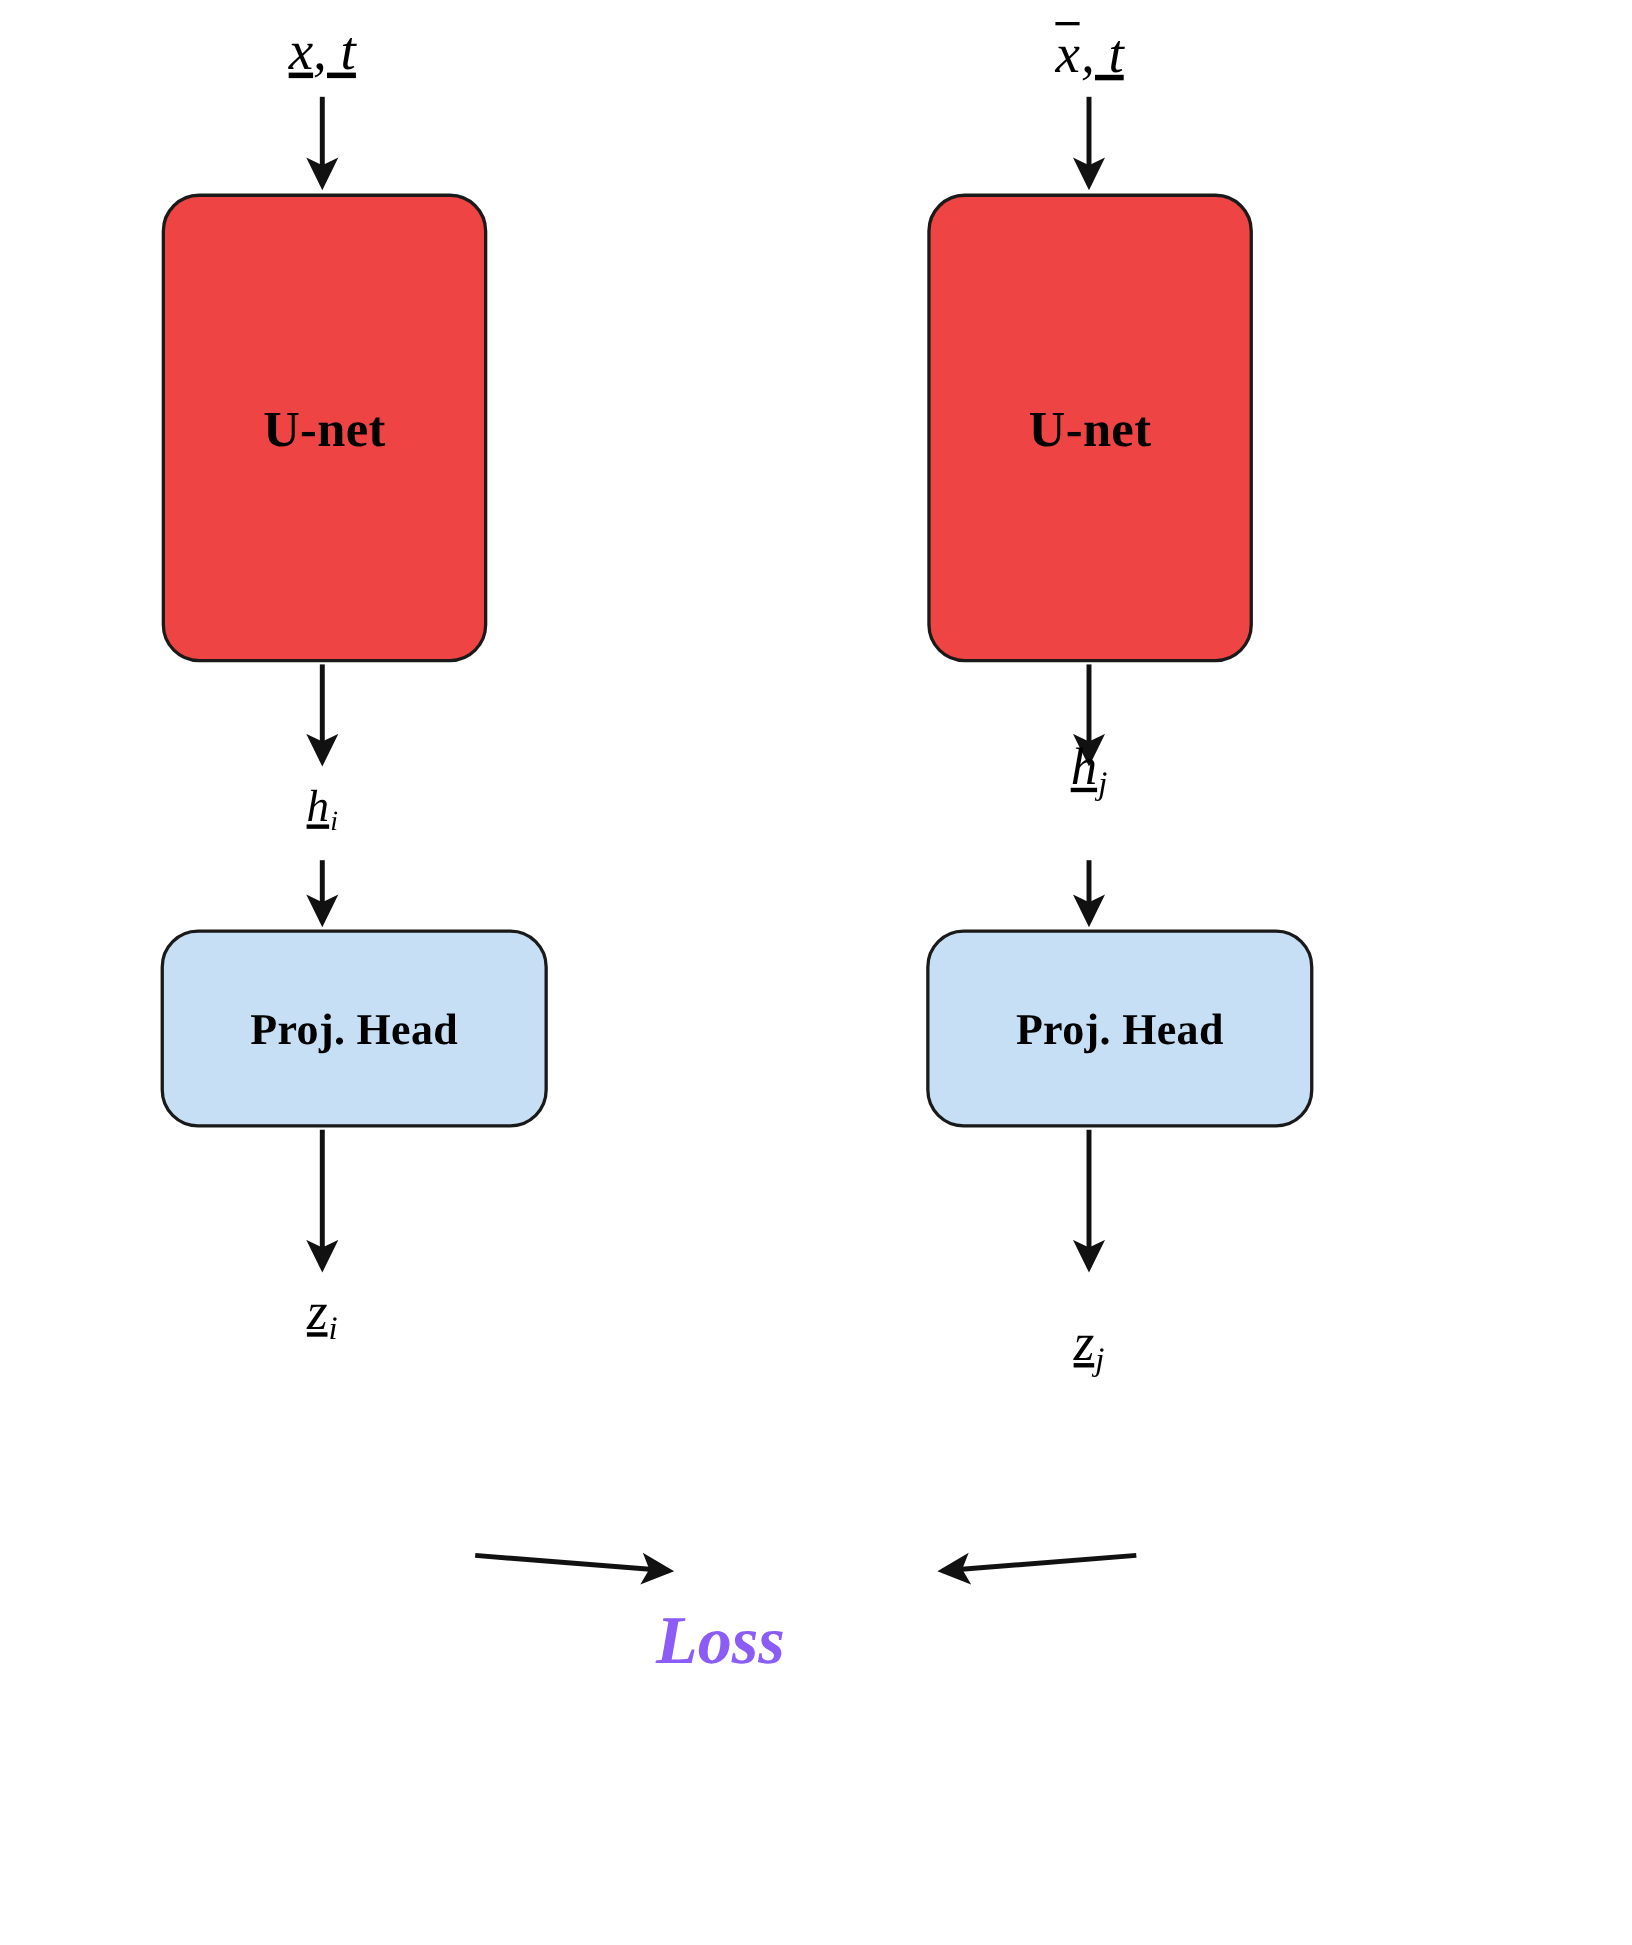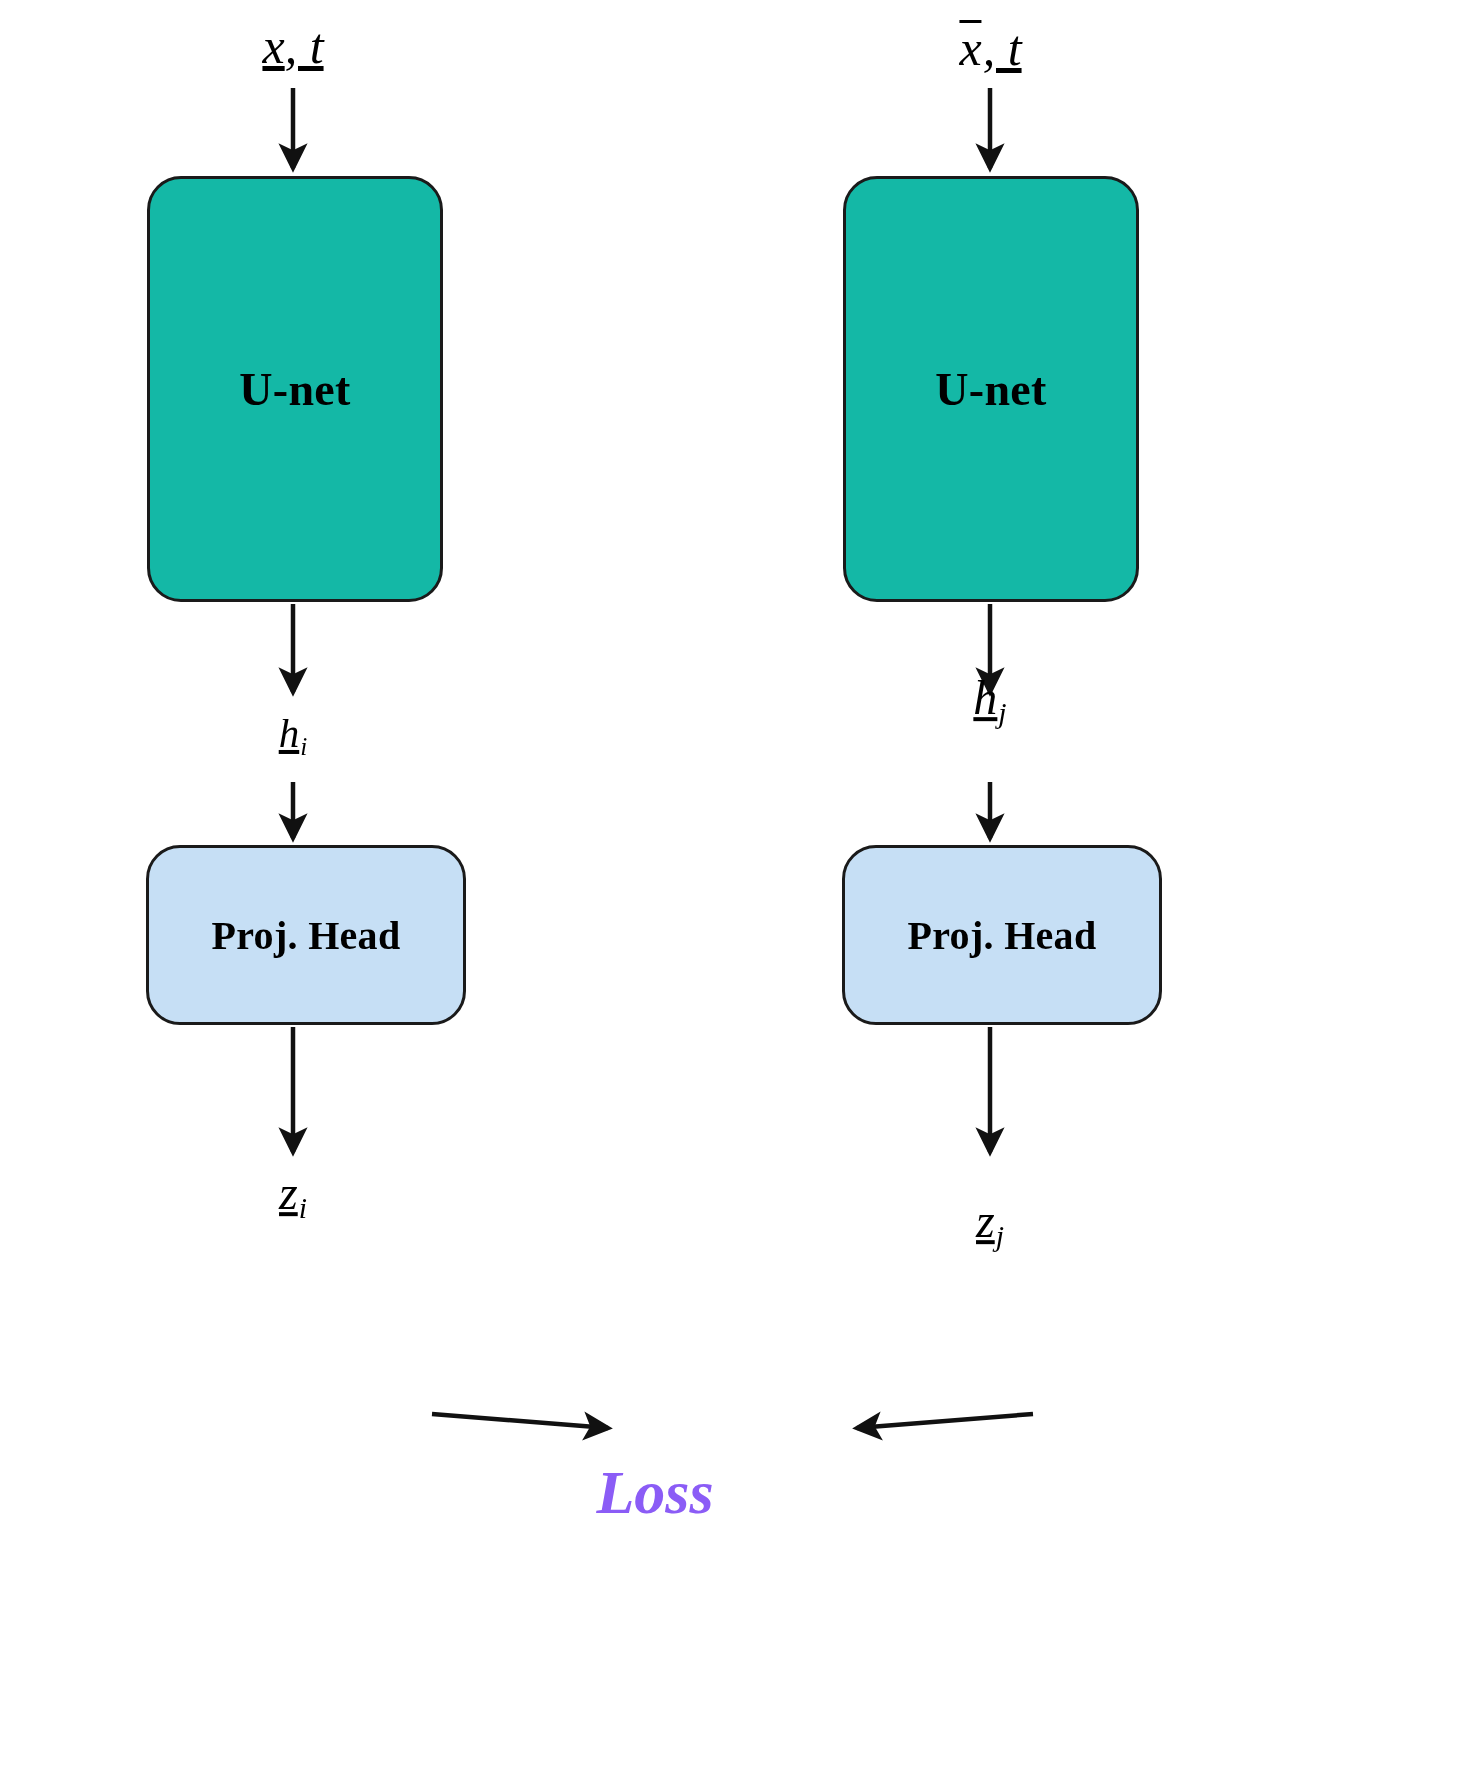--- a/index.html
+++ b/index.html
@@ -37,28 +37,28 @@
   .node-box .node-label {
     font-family: "Liberation Serif", "DejaVu Serif", serif;
     font-weight: bold;
     color: #000000;
     letter-spacing: 0.3px;
   }
 
   .unet-box {
     width: 296px;
     height: 426px;
-    background: #14b8a6;
+    background: #ef4444;
   }
   .unet-box .node-label {
     font-size: 46px;
   }
 
   .proj-box {
-    width: 320px;
+    width: 352px;
     height: 180px;
     background: #C6DFF5;
   }
   .proj-box .node-label {
     font-size: 40px;
   }
 
   #unet-left  { left: 147px; top: 176px; }
   #unet-right { left: 843px; top: 176px; }
   #proj-left  { left: 146px; top: 845px; }

